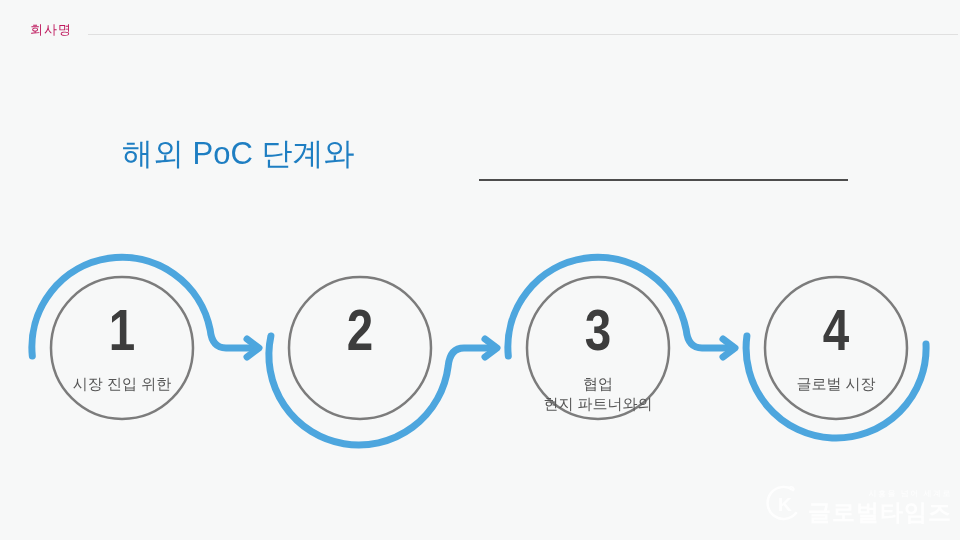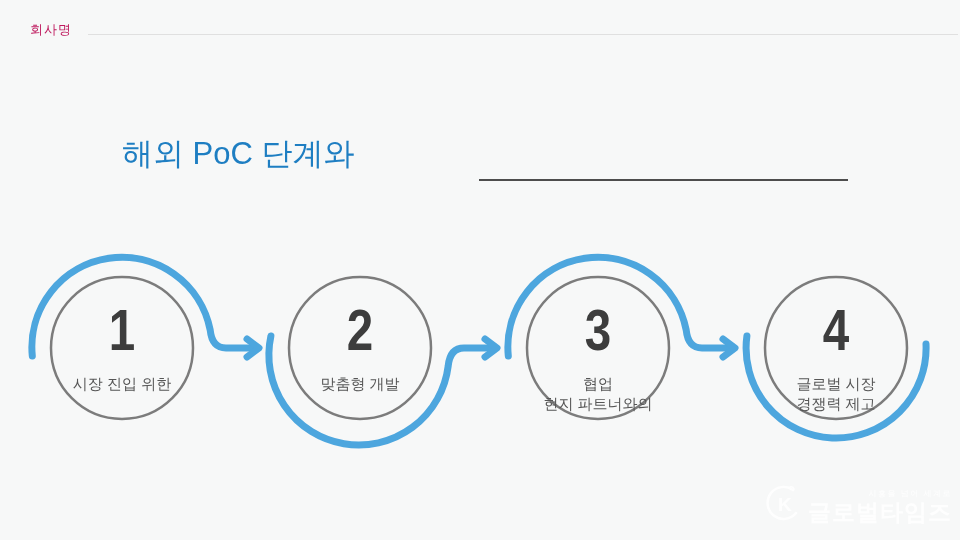--- a/index.html
+++ b/index.html
@@ -83,35 +83,33 @@
 
 <div class="step" style="left:51px">
   <div class="num">1</div>
   <div class="caption">
     <div>시장 진입 위한</div>
   </div>
 </div>
 <div class="step" style="left:289px">
   <div class="num">2</div>
   <div class="caption">
-    <div>맞춤형 개발</div>
   </div>
 </div>
 <div class="step" style="left:527px">
   <div class="num">3</div>
   <div class="caption">
     <div>협업</div>
     <div>현지 파트너와의</div>
   </div>
 </div>
 <div class="step" style="left:765px">
   <div class="num">4</div>
   <div class="caption">
     <div>글로벌 시장</div>
-    <div>경쟁력 제고</div>
   </div>
 </div>
 
 <div class="abs watermark">
   <div class="wm-badge">
     <svg viewBox="0 0 40 42" width="40" height="42" xmlns="http://www.w3.org/2000/svg">
       <path d="M 30 7 A 16 16 0 1 0 33 30" fill="none" stroke="#ffffff" stroke-width="2.4" stroke-linecap="round"></path>
       <path d="M 27 4 q 3 -1 4 2" fill="none" stroke="#ffffff" stroke-width="1.6" stroke-linecap="round"></path>
       <text x="15" y="28" font-size="19" font-weight="700" fill="#ffffff" font-family="Liberation Sans, sans-serif">K</text>
     </svg>

